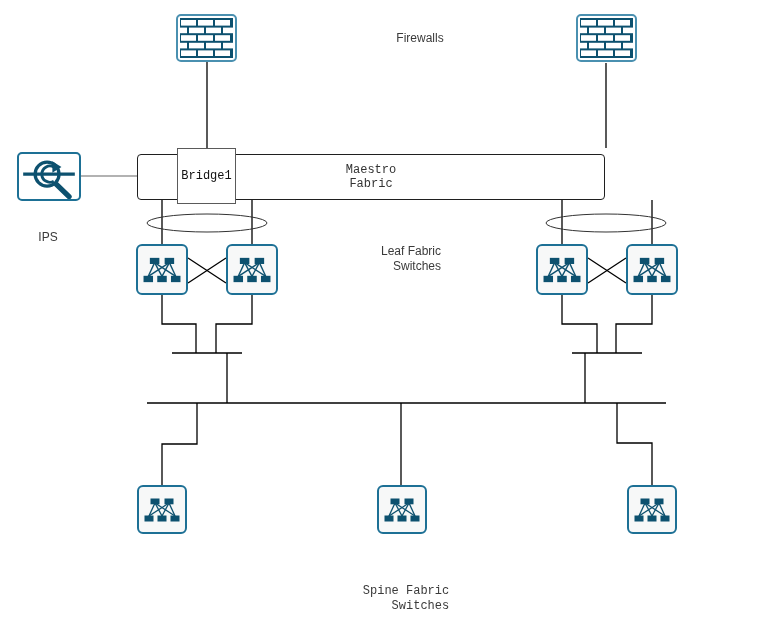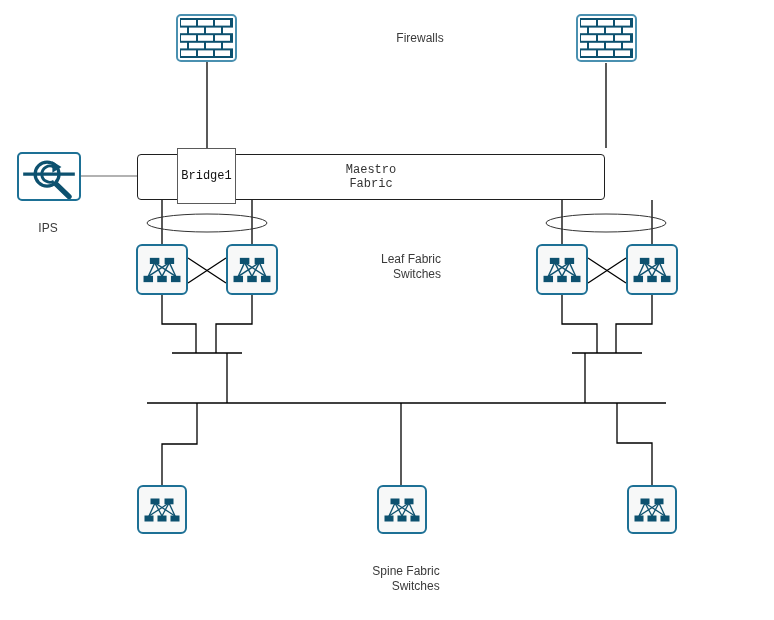--- a/index.html
+++ b/index.html
@@ -21,23 +21,23 @@
            display:flex;align-items:center;justify-content:center;}
   .switch-box{border:2px solid #1d7095;border-radius:6px;background:#f7f8f8;
               display:flex;align-items:center;justify-content:center;}
   .leaf{width:52px;height:51px;top:244px;}
   #leaf1{left:136px;} #leaf2{left:226px;} #leaf3{left:536px;} #leaf4{left:626px;}
   .spine{width:50px;height:49px;top:485px;}
   #spine1{left:137px;} #spine2{left:377px;} #spine3{left:627px;}
   .caption{position:absolute;font-size:12px;line-height:15px;color:#3a3a3a;
            text-align:right;transform:translateX(-50%);white-space:nowrap;}
   #cap-firewalls{left:420px;top:31px;}
-  #cap-ips{left:48px;top:221px;}
-  #cap-leaf{left:411px;top:252px;}
-  #cap-spine{left:406px;top:564px;}
+  #cap-ips{left:48px;top:230px;}
+  #cap-leaf{left:411px;top:244px;}
+  #cap-spine{left:406px;top:584px;font-family:Liberation Mono, monospace;}
 </style>
 </head>
 <body>
 
 <div id="canvas">
 
   <svg width="0" height="0" style="position:absolute">
     <defs>
       <symbol id="sym-fabric-switch" viewBox="0 0 36 28">
         <g stroke="#0d516f" stroke-width="1.3">

